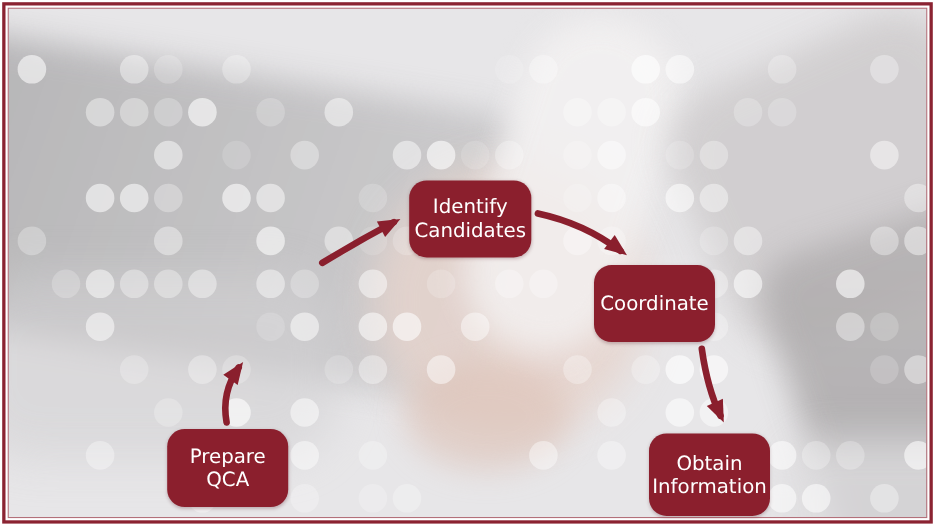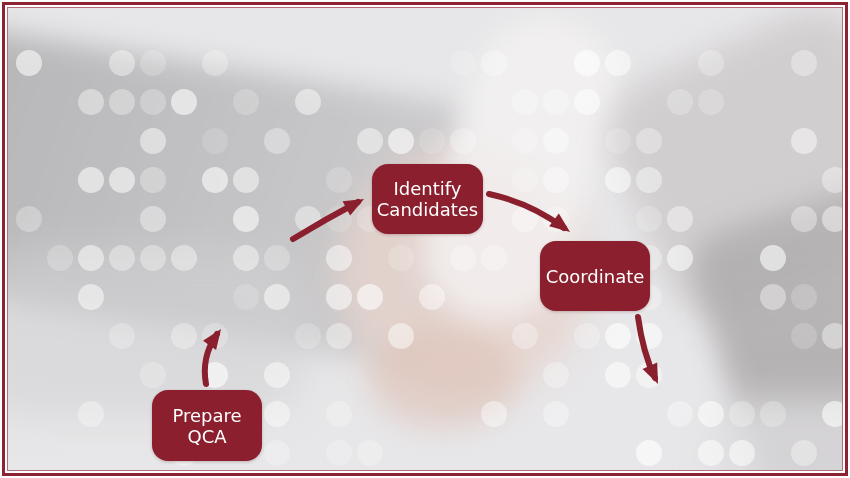--- a/index.html
+++ b/index.html
@@ -200,16 +200,20 @@
     <span class="step-label">Prepare
 QCA</span>
   </div>
   <div class="step st-identify">
     <span class="step-label">Identify
 Candidates</span>
   </div>
   <div class="step st-coordinate">
     <span class="step-label">Coordinate</span>
   </div>
+  <div class="step st-obtain">
+    <span class="step-label">Obtain
+Information</span>
+  </div>
 
   <div class="frame-thick"></div>
   <div class="frame-thin"></div>
 </div>
 
 </body></html>

